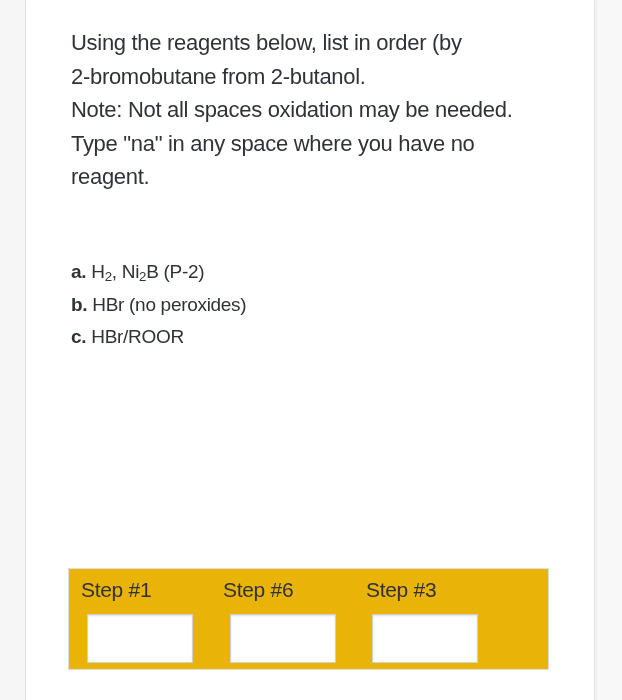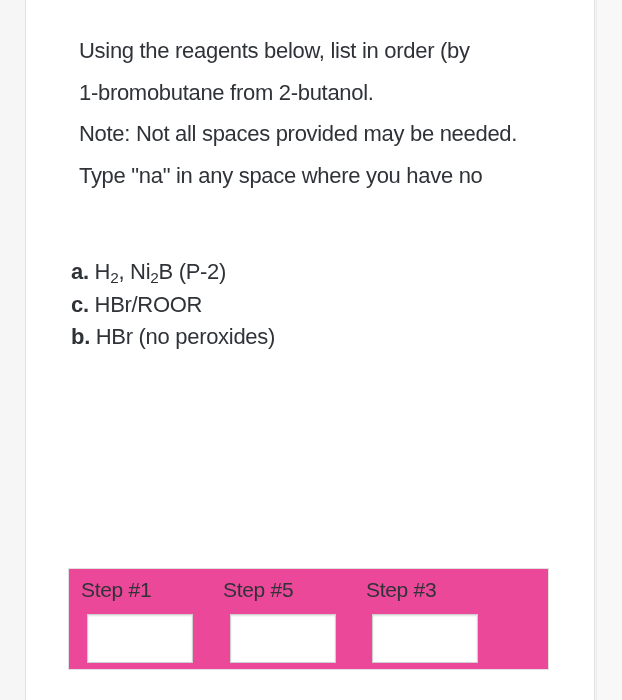--- a/index.html
+++ b/index.html
@@ -35,44 +35,44 @@
     .prompt {
       position: absolute;
       left: 71px;
       top: 26px;
       width: 500px;
       font-size: 22px;
       line-height: 33.5px;
       letter-spacing: -0.3px;
       color: #2f3338;
     }
-    .prompt p { margin: 8px; }
+    .prompt p { margin: 0; }
     .reagents {
       position: absolute;
       left: 71px;
       top: 256px;
       width: 420px;
-      font-size: 22px;
+      font-size: 19px;
       line-height: 32.5px;
       letter-spacing: -0.3px;
       color: #2f3338;
     }
     .reagent { white-space: nowrap; }
     .reagent .letter { font-weight: bold; }
     sub { font-size: 0.7em; vertical-align: -0.25em; line-height: 0; }
     sup { font-size: 0.7em; vertical-align: 0.55em; line-height: 0; }
     .steps {
       position: absolute;
       left: 68px;
       top: 568px;
       width: 481px;
       height: 102px;
       border: 1px solid #e0e0e0;
       box-sizing: border-box;
-      background: #ec4899;
+      background: #eab308;
     }
     .step-label {
       position: absolute;
       top: 9px;
       font-size: 21px;
       letter-spacing: -0.3px;
       color: #2f3338;
       white-space: nowrap;
     }
     .step-input {
@@ -90,49 +90,50 @@
     }
   </style>
 </head>
 <body>
 
 <div class="card"></div>
 <div class="right-strip"></div>
 
 <div class="prompt">
   <p>Using the reagents below, list in order (by</p>
-  <p>1-bromobutane from 2-butanol.</p>
-  <p>Note: Not all spaces provided may be needed.</p>
+  <p>2-bromobutane from 2-butanol.</p>
+  <p>Note: Not all spaces oxidation may be needed.</p>
   <p>Type "na" in any space where you have no</p>
+  <p>reagent.</p>
 </div>
 
 <div class="reagents">
 
   <div class="reagent">
     <span class="letter">a.</span>
     <span><span>H</span><sub>2</sub><span>, Ni</span><sub>2</sub><span>B (P-2)</span></span>
   </div>
 
   <div class="reagent">
-    <span class="letter">c.</span>
-    <span>HBr/ROOR</span>
+    <span class="letter">b.</span>
+    <span>HBr (no peroxides)</span>
   </div>
 
   <div class="reagent">
-    <span class="letter">b.</span>
-    <span>HBr (no peroxides)</span>
+    <span class="letter">c.</span>
+    <span>HBr/ROOR</span>
   </div>
 
 
 
 
 </div>
 
 <div class="steps">
   <span class="step-label" style="left:12px;">Step #1</span>
   <input class="step-input" style="left: 18px;" type="text" value="">
 
-  <span class="step-label" style="left:154px;">Step #5</span>
+  <span class="step-label" style="left:154px;">Step #6</span>
   <input class="step-input" style="left: 161px;" type="text" value="">
 
   <span class="step-label" style="left:297px;text-align:right;">Step #3</span>
   <input class="step-input" style="left: 303px;" type="text" value="">
 </div>
 
 </body></html>

